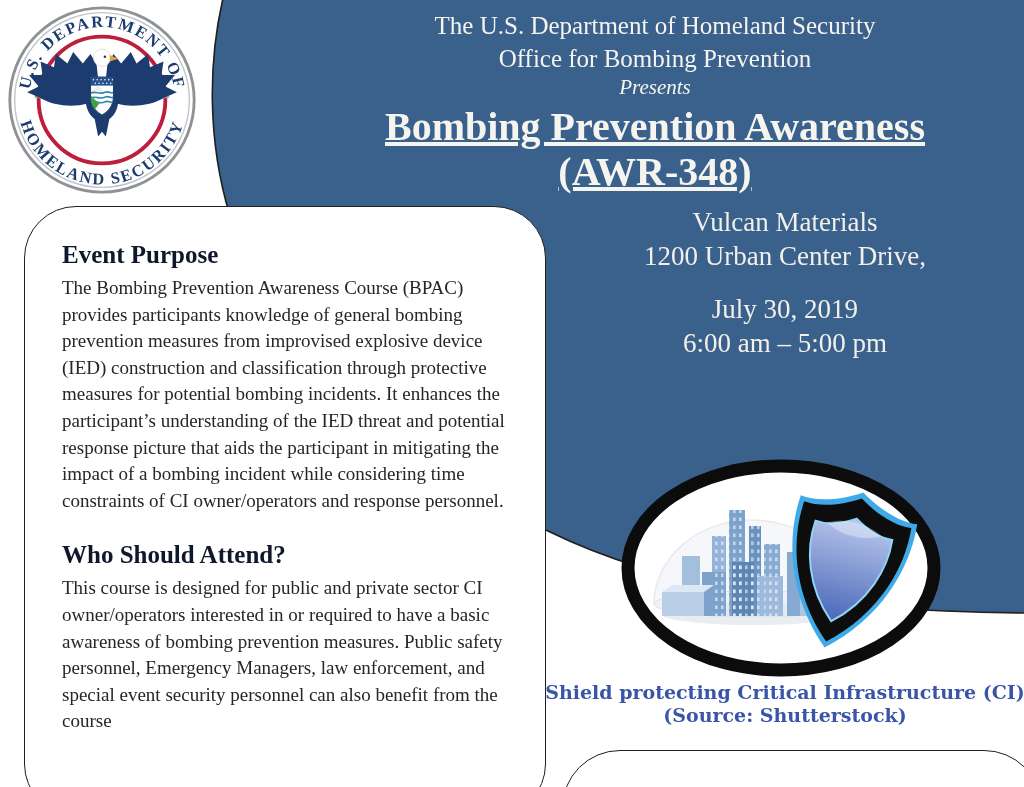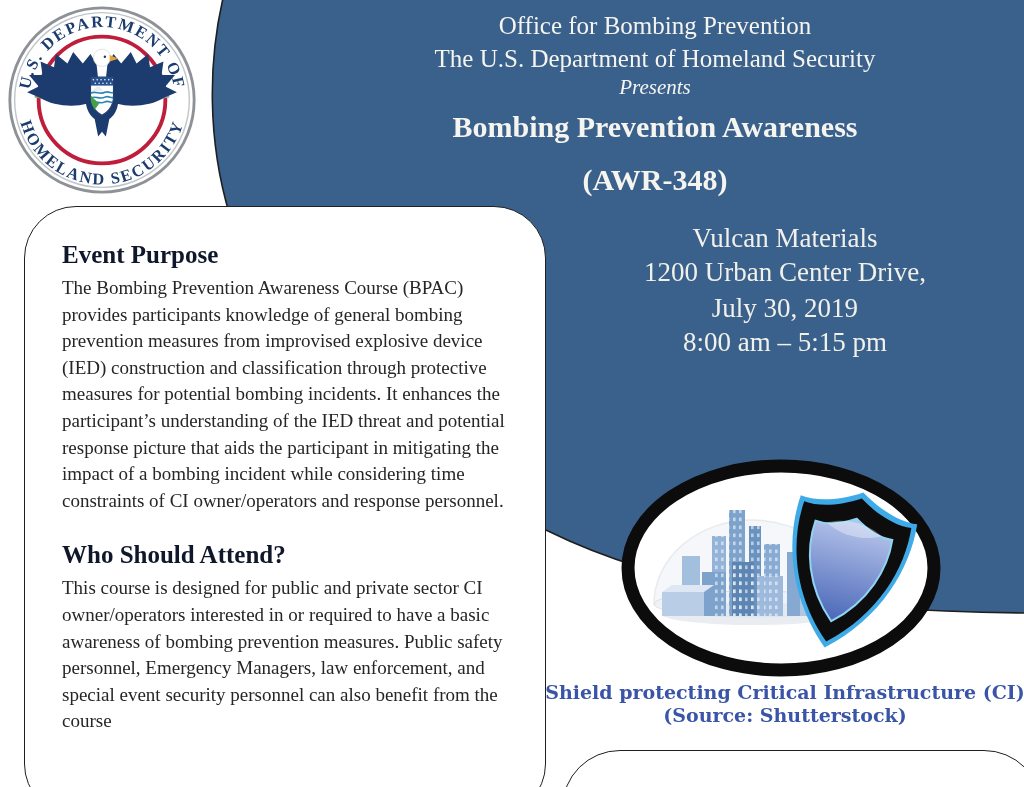--- a/index.html
+++ b/index.html
@@ -11,26 +11,26 @@
   .bg-svg{left:0;top:0;z-index:0;}
 
   
   .logo{left:6px;top:4px;width:192px;height:192px;z-index:4;}
   .seal-text{font-family:"Liberation Serif",serif;font-weight:bold;fill:#1C3B6E;}
 
   
   .hdr{left:300px;top:9px;width:710px;text-align:center;color:#F6F4EF;z-index:3;}
   .hdr-org{font-size:25px;line-height:33px;}
   .hdr-presents{font-style:italic;font-size:21px;margin-top:0;}
-  .hdr-title{font-weight:bold;font-size:30px;line-height:37px;margin-top:8px;}
+  .hdr-title{font-weight:bold;font-size:40px;line-height:37px;margin-top:8px;text-decoration:underline;}
 
   
-  .venue{left:550px;top:221px;width:470px;text-align:center;color:#F2F0EA;
+  .venue{left:550px;top:205px;width:470px;text-align:center;color:#F2F0EA;
          font-size:27px;line-height:34px;z-index:3;}
-  .venue-date{margin-top:2px;}
+  .venue-date{margin-top:19px;}
 
   
   .panel{left:24px;top:206px;width:522px;height:610px;background:#ffffff;
          border:1.6px solid #1f1f1f;border-radius:52px;box-sizing:border-box;
          padding:33px 26px 0 37px;z-index:2;}
   .sec-heading{margin:0;color:#0f172a;font-size:25px;font-weight:bold;line-height:30px;}
   .sec-body{margin:5px 0 0 0;font-size:19px;line-height:26.6px;color:#262626;}
   .sec2{margin-top:26px;}
 
   
@@ -108,32 +108,32 @@
         <path d="M 89 91 L 96 85 L 102 91 Z" fill="#e9eef4"></path>
         <path d="M 88 93 C 93 90 98 95 103 92 C 107 90 110 94 112 92" stroke="#2E86B0" stroke-width="1.7" fill="none"></path>
         <path d="M 88 98 C 93 95 98 100 103 97 C 107 95 110 99 112 97" stroke="#2E86B0" stroke-width="1.7" fill="none"></path>
         <path d="M 88 103 C 93 100 98 105 103 102 C 107 100 110 104 112 102" stroke="#2E86B0" stroke-width="1.7" fill="none"></path>
         <path d="M 88 95 L 97 104 L 91 112 C 89 107 88 101 88 96 Z" fill="#43A047"></path>
       </g>
     </g>
   </svg>
 
   <div class="abs hdr">
+    <div class="hdr-org">The U.S. Department of Homeland Security</div>
     <div class="hdr-org">Office for Bombing Prevention</div>
-    <div class="hdr-org">The U.S. Department of Homeland Security</div>
     <div class="hdr-presents">Presents</div>
     <div class="hdr-title">Bombing Prevention Awareness</div>
-    <div class="hdr-title" style="margin-top:16px;">(AWR-348)</div>
+    <div class="hdr-title" style="margin-top:8px;">(AWR-348)</div>
   </div>
 
   <div class="abs venue">
     <div>Vulcan Materials</div>
     <div>1200 Urban Center Drive,</div>
     <div class="venue-date">July 30, 2019</div>
-    <div>8:00 am – 5:15 pm</div>
+    <div>6:00 am – 5:00 pm</div>
   </div>
 
   <div class="abs panel">
     <h2 class="sec-heading">Event Purpose</h2>
     <p class="sec-body">The Bombing Prevention Awareness Course (BPAC) provides participants knowledge of general bombing prevention measures from improvised explosive device (IED) construction and classification through protective measures for potential bombing incidents.  It enhances the participant’s understanding of the IED threat and potential response picture that aids the participant in mitigating the impact of a bombing incident while considering time constraints of CI owner/operators and response personnel.</p>
     <h2 class="sec-heading sec2">Who Should Attend?</h2>
     <p class="sec-body">This course is designed for public and private sector CI owner/operators interested in or required to have a basic awareness of bombing prevention measures. Public safety personnel, Emergency Managers, law enforcement, and special event security personnel can also benefit from the course</p>
   </div>
 
   <svg class="abs figure" viewBox="0 0 340 232">

